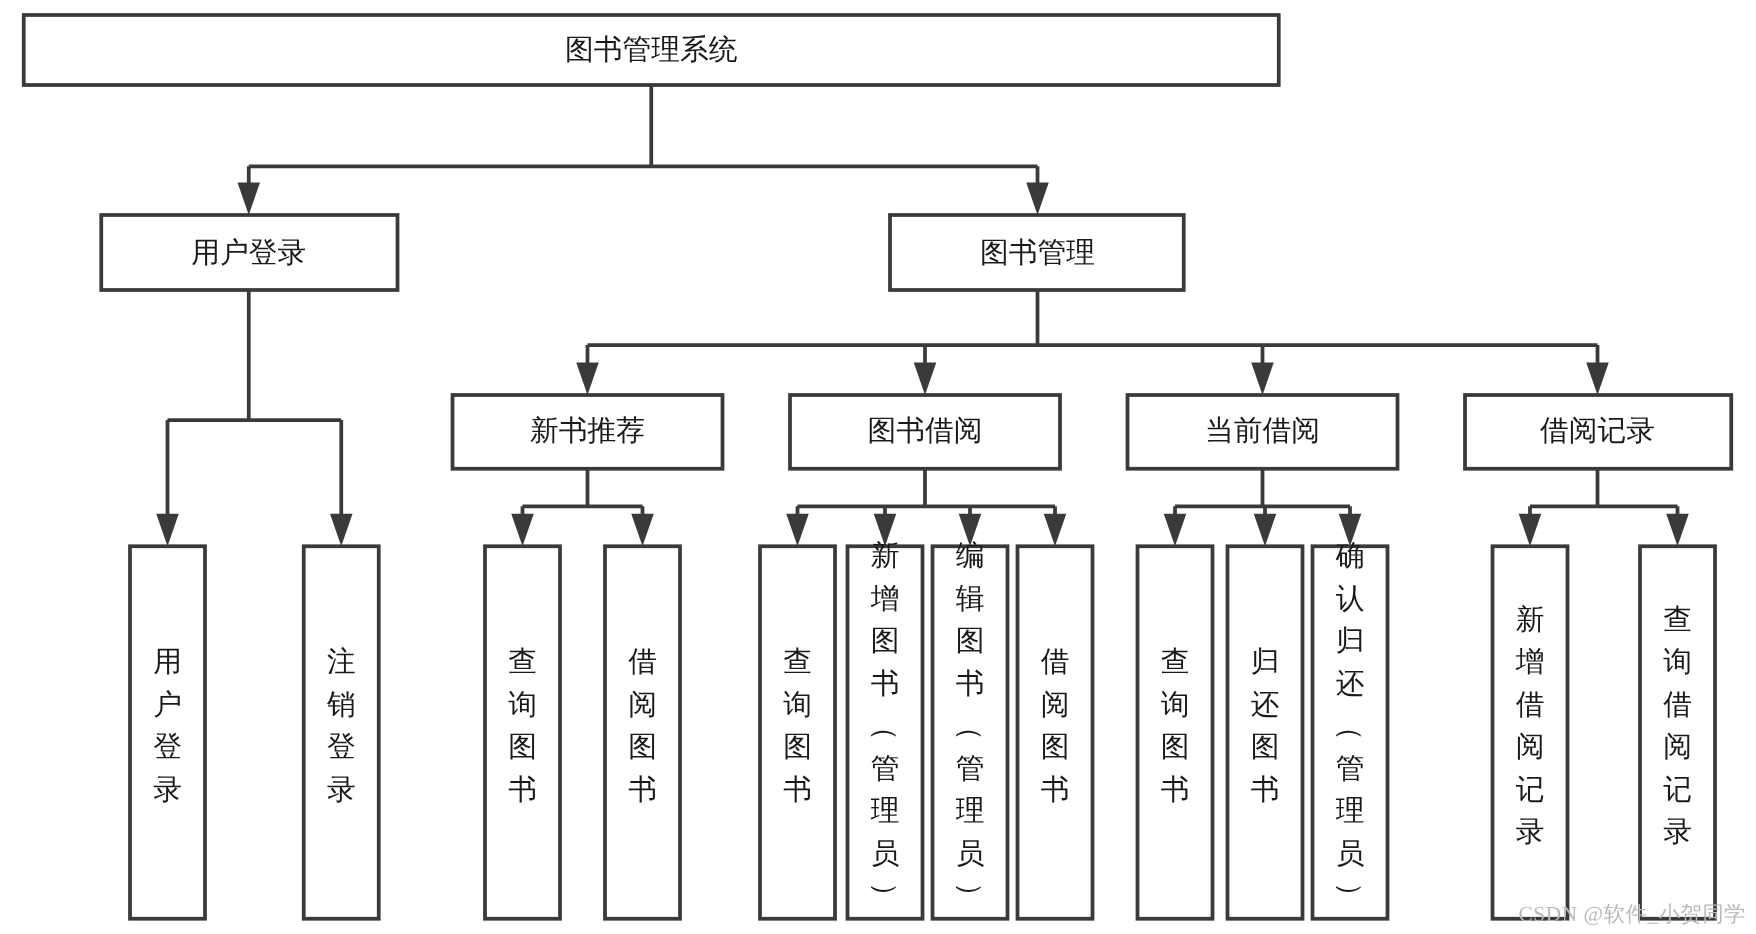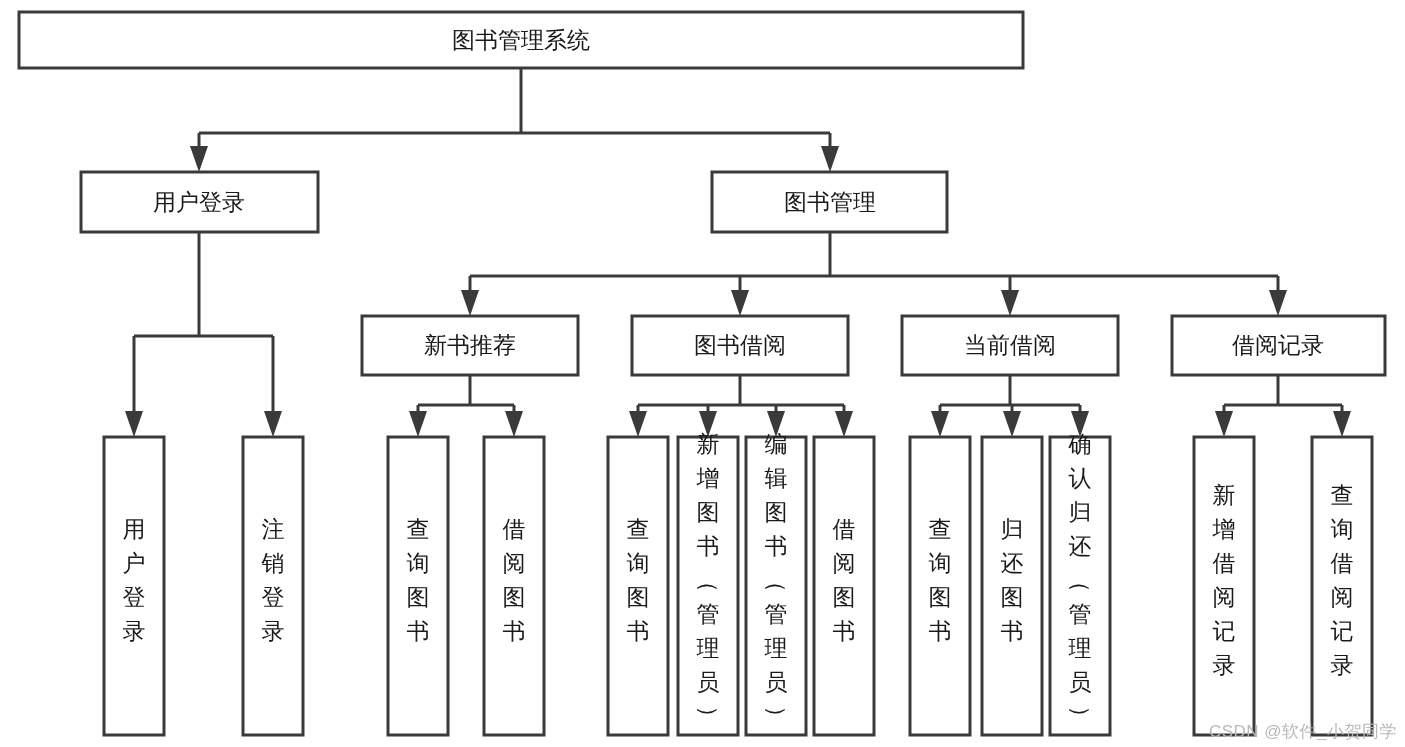--- a/index.html
+++ b/index.html
@@ -47,21 +47,21 @@
   .node-label-v {
     font-family: "DejaVu Sans", "Liberation Sans", sans-serif;
     font-size: 23px;
     fill: #1a1a1a;
     text-anchor: middle;
   }
   .watermark {
     position: absolute;
     right: 8px;
     bottom: 4px;
-    font-family: Liberation Sans, sans-serif;
+    font-family: Liberation Serif, serif;
     font-size: 17px;
     color: #b9b9b9;
     letter-spacing: 0.5px;
     white-space: nowrap;
     pointer-events: none;
     margin-top: 10px;
   }
 </style>
 </head>
 <body>

